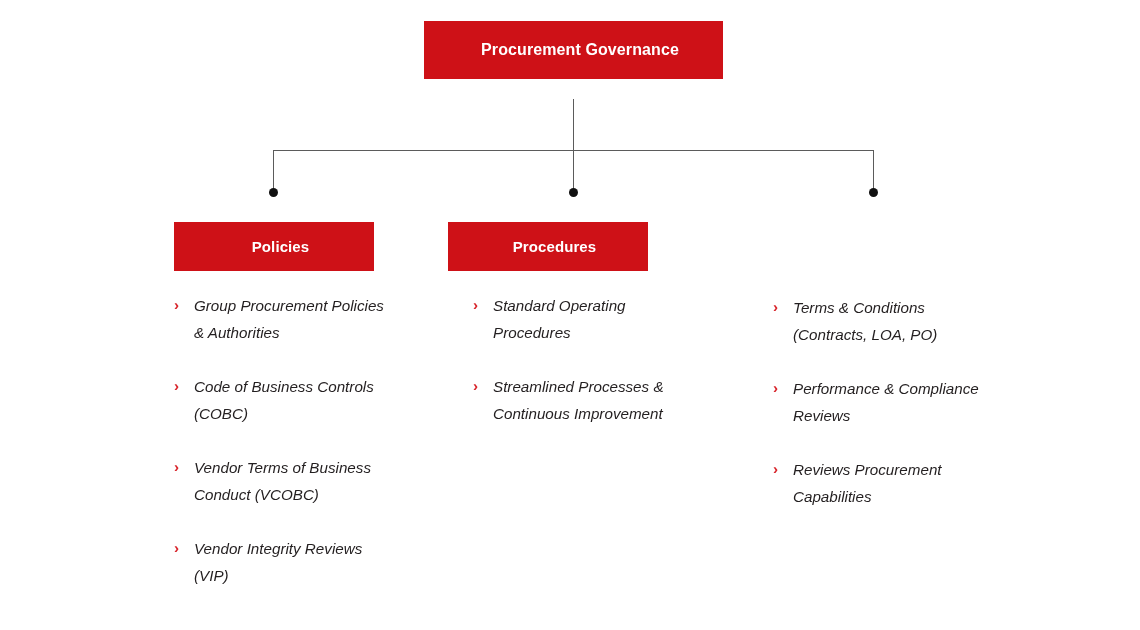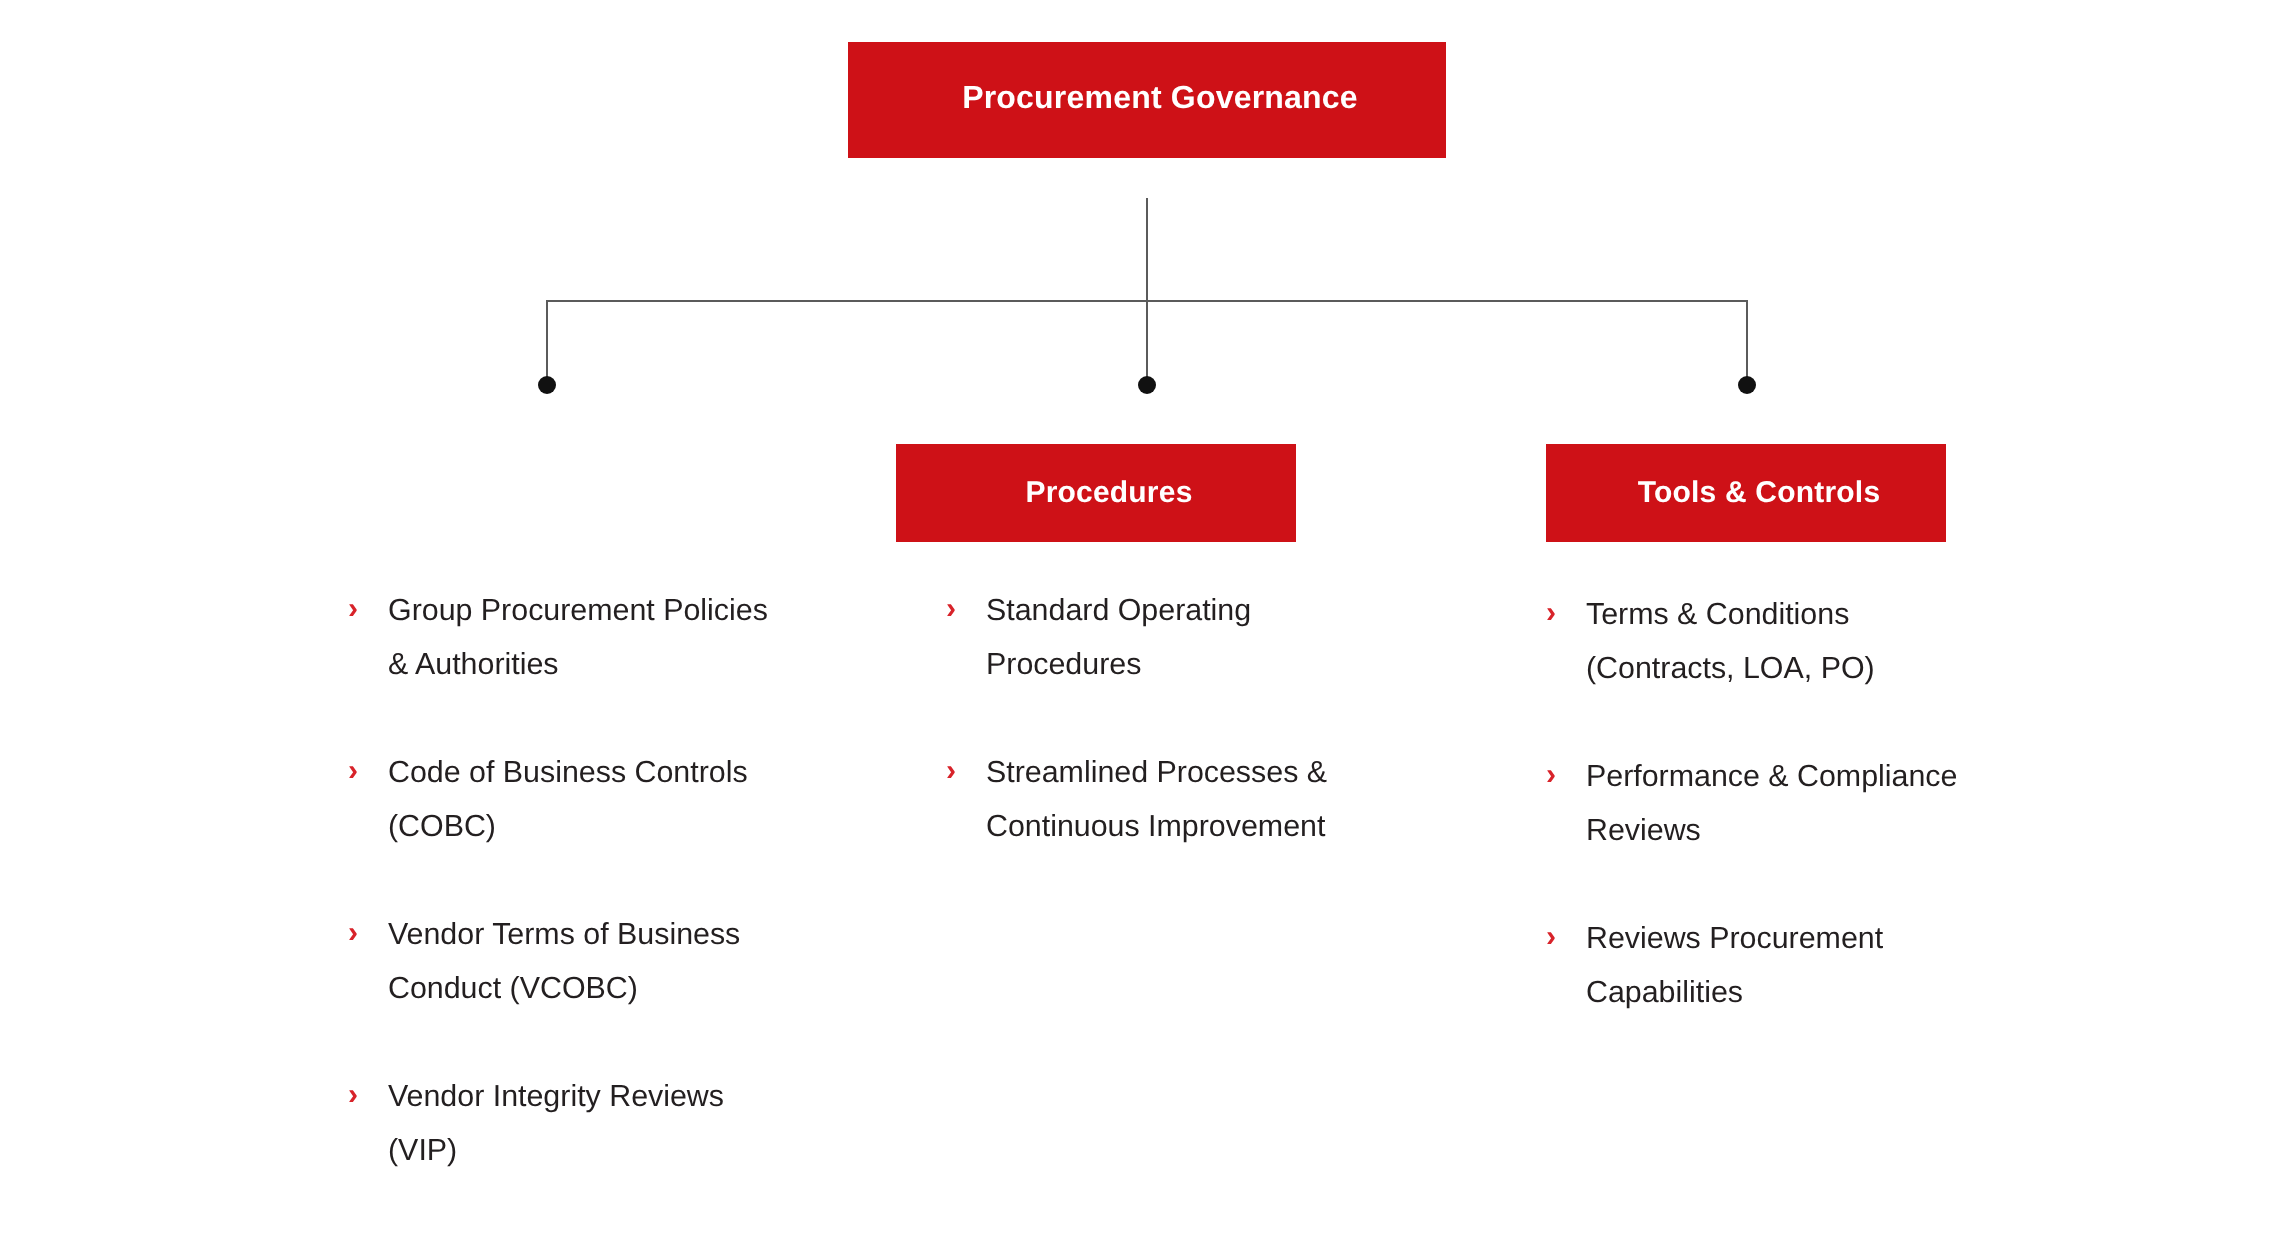--- a/index.html
+++ b/index.html
@@ -118,47 +118,47 @@
 
   .chevron-icon {
     position: absolute;
     left: 0;
     top: 0;
     color: #D8232A;
     font-size: 15px;
     line-height: 1.78;
     font-weight: bold;
   }
-  .item-text { display: block; }
+  .item-text { display: block; font-style: italic; }
 </style>
 </head>
 <body>
 
 <div id="diagram">
 
   <div class="box" id="root-box">
     <span class="box-label">Procurement Governance</span>
   </div>
 
   <div class="conn v-line" id="trunk-line"></div>
   <div class="conn h-line" id="crossbar-line"></div>
   <div class="conn v-line drop-line" id="drop-line-0"></div>
   <div class="conn v-line drop-line" id="drop-line-1"></div>
   <div class="conn v-line drop-line" id="drop-line-2"></div>
 
   <div class="node-dot" id="node-dot-0"></div>
   <div class="node-dot" id="node-dot-1"></div>
   <div class="node-dot" id="node-dot-2"></div>
 
+  <div class="box branch-box" id="branch-box-0">
+    <span class="box-label">Policies</span>
+  </div>
   <div class="box branch-box" id="branch-box-1">
     <span class="box-label">Procedures</span>
   </div>
-  <div class="box branch-box" id="branch-box-2">
-    <span class="box-label">Tools &amp; Controls</span>
-  </div>
 
   <div class="column-list" id="column-list-0">
     <div class="list-item">
       <span class="chevron-icon">›</span>
       <span class="item-text">Group Procurement Policies &amp; Authorities</span>
     </div>
     <div class="list-item">
       <span class="chevron-icon">›</span>
       <span class="item-text">Code of Business Controls (COBC)</span>
     </div>

